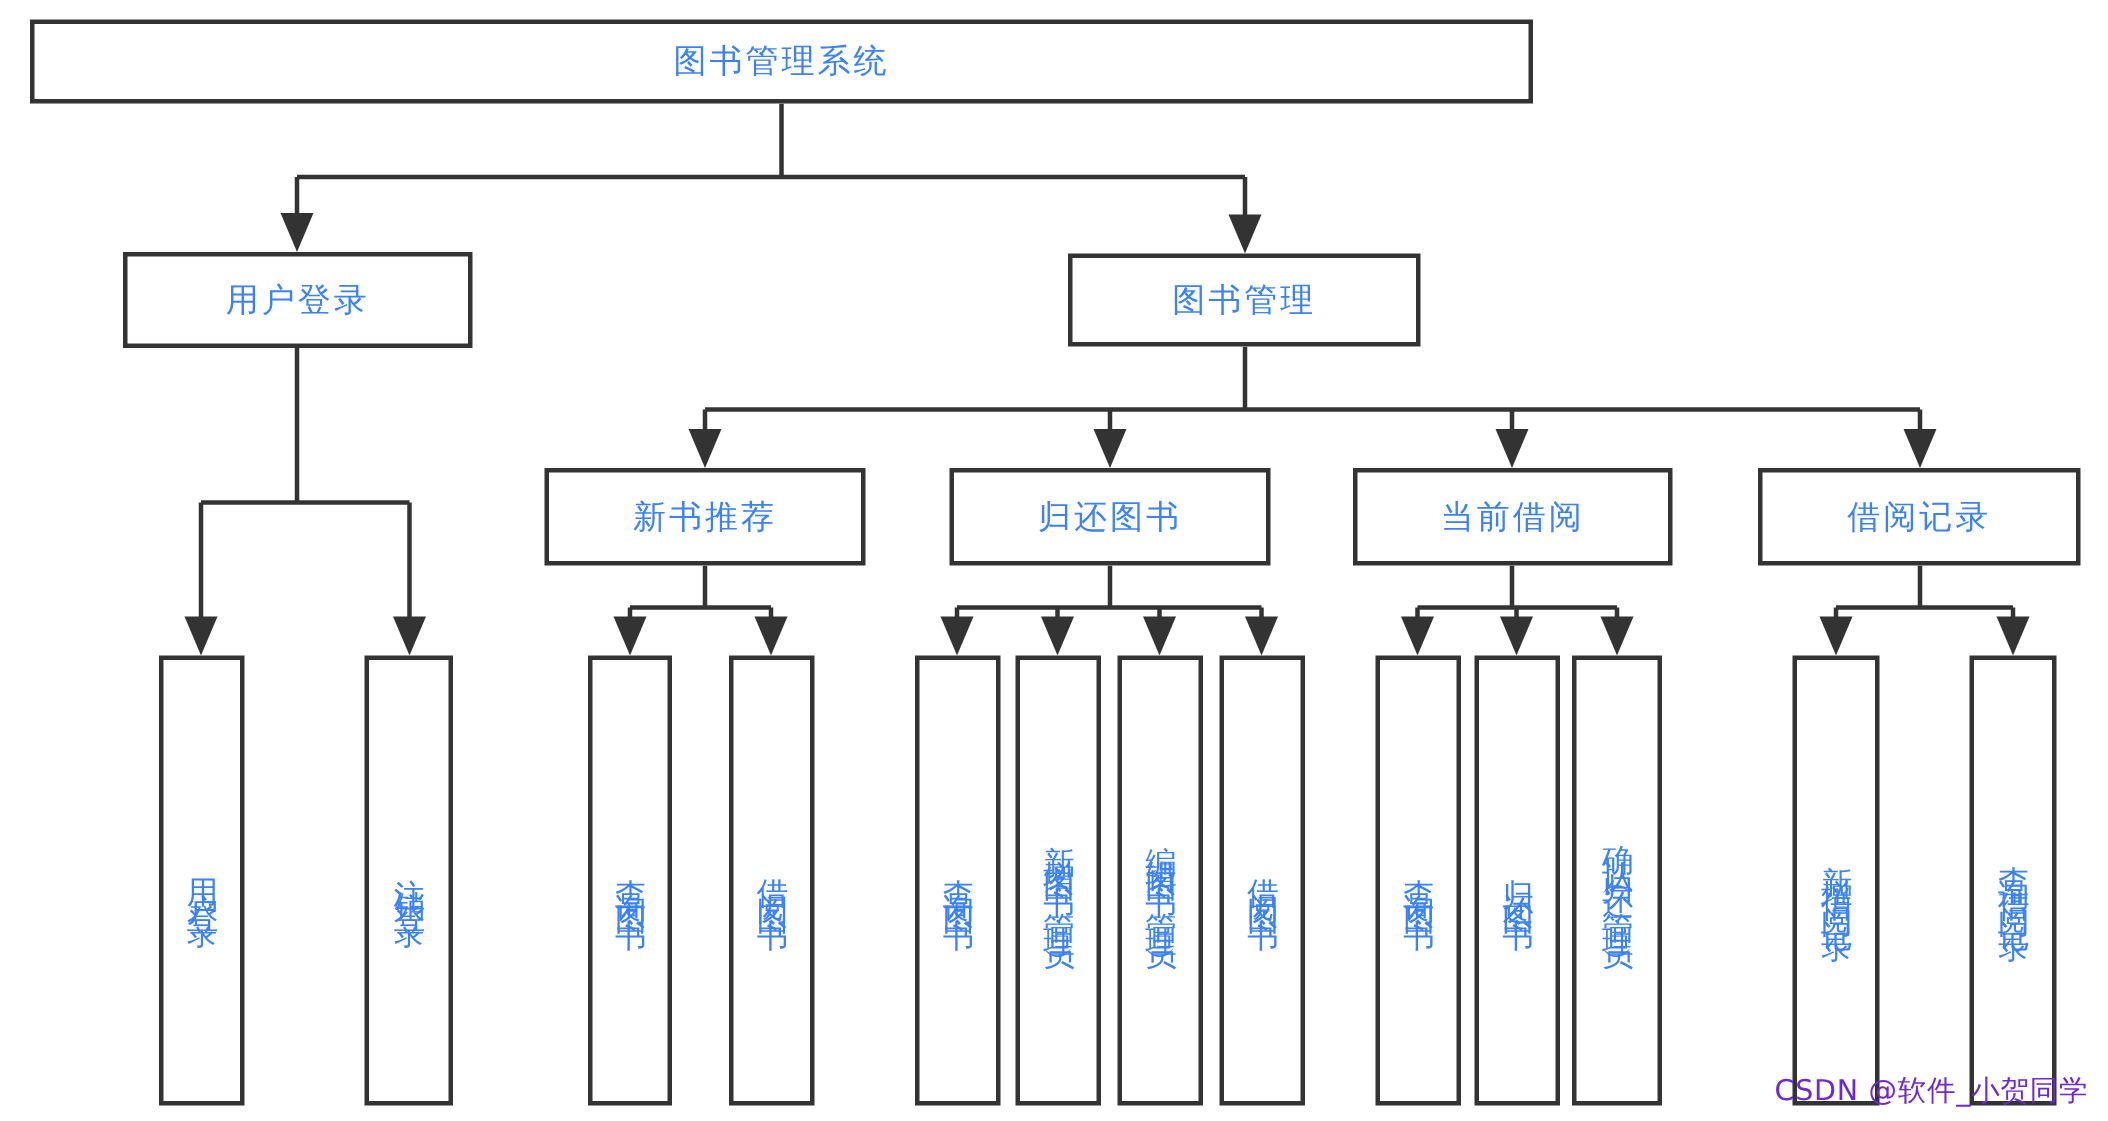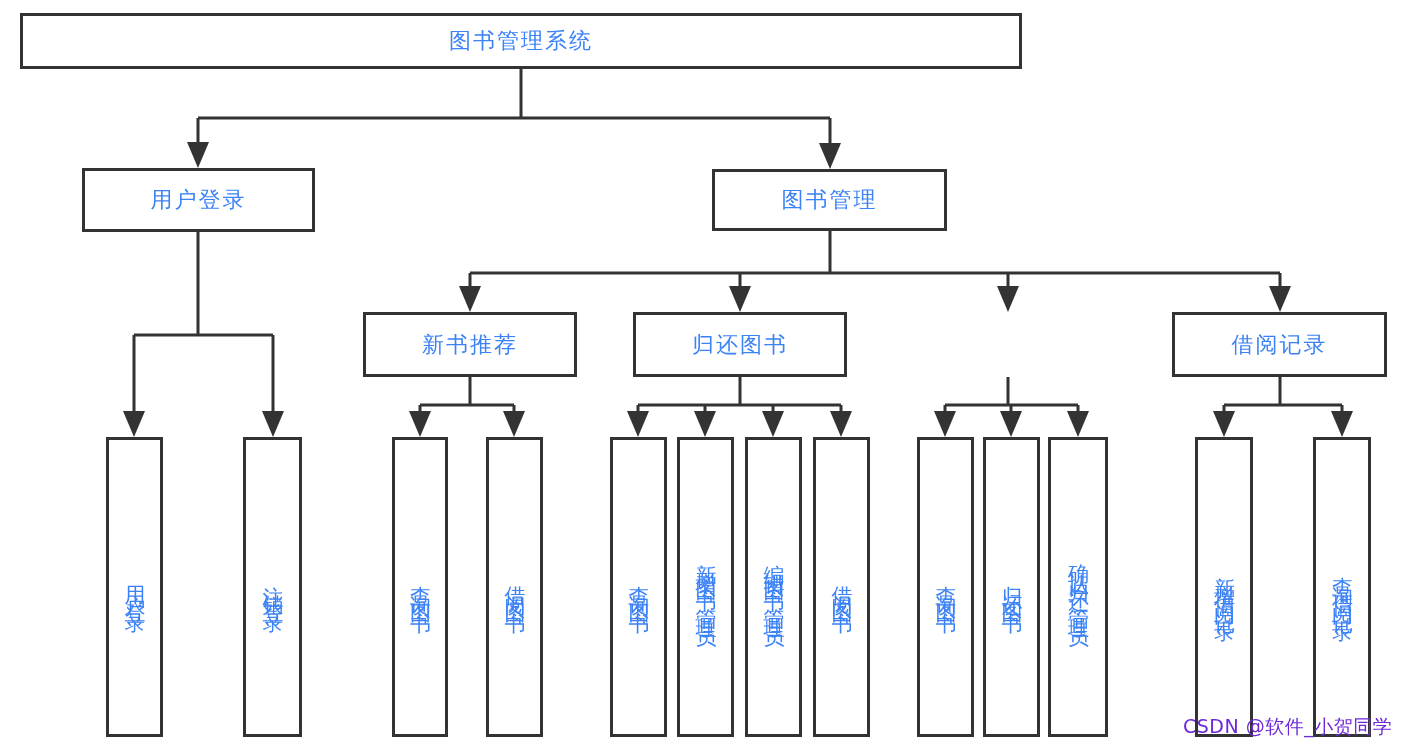--- a/index.html
+++ b/index.html
@@ -87,20 +87,21 @@
     </g>
   </svg>
 
   <div class="box h" style="left:20px; top:13px; width:1002px; height:56px;">图书管理系统</div>
 
   <div class="box h" style="left:82px; top:168px; width:233px; height:64px;">用户登录</div>
   <div class="box h" style="left:363px; top:312px; width:214px; height:65px;">新书推荐</div>
 
   <div class="box h" style="left:712px; top:169px; width:235px; height:62px;">图书管理</div>
   <div class="box h" style="left:633px; top:312px; width:214px; height:65px;">归还图书</div>
+  <div class="box h" style="left:902px; top:312px; width:213px; height:65px;">当前借阅</div>
   <div class="box h" style="left:1172px; top:312px; width:215px; height:65px;">借阅记录</div>
 
   <div class="box v" style="left:106px; top:437px; width:57px; height:300px;">用户登录</div>
   <div class="box v" style="left:243px; top:437px; width:59px; height:300px;">注销登录</div>
 
   <div class="box v" style="left:392px; top:437px; width:56px; height:300px;">查询图书</div>
   <div class="box v" style="left:486px; top:437px; width:57px; height:300px;">借阅图书</div>
 
   <div class="box v" style="left:610px; top:437px; width:57px; height:300px;">查询图书</div>
   <div class="box v" style="left:677px; top:437px; width:57px; height:300px;">新增图书（管理员）</div>

